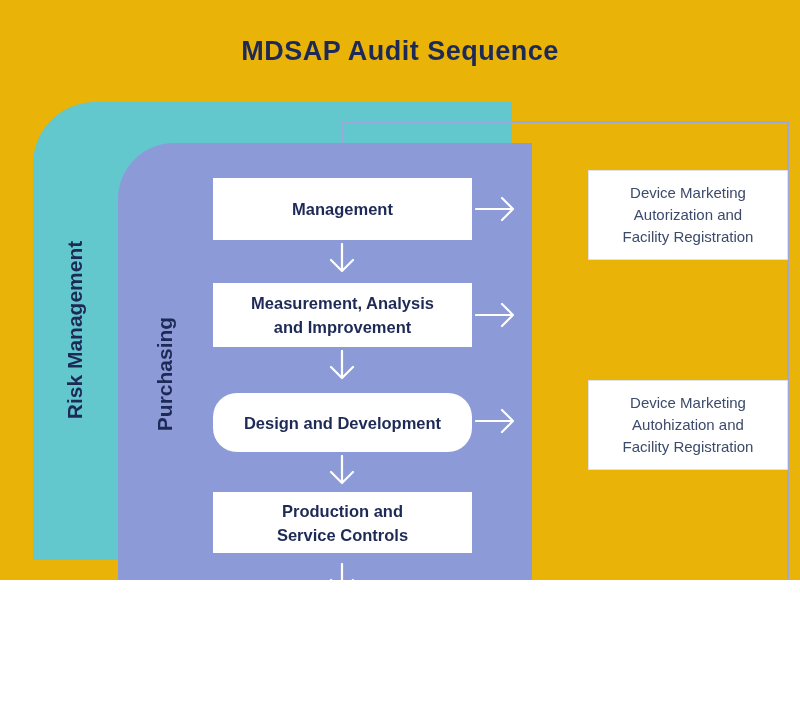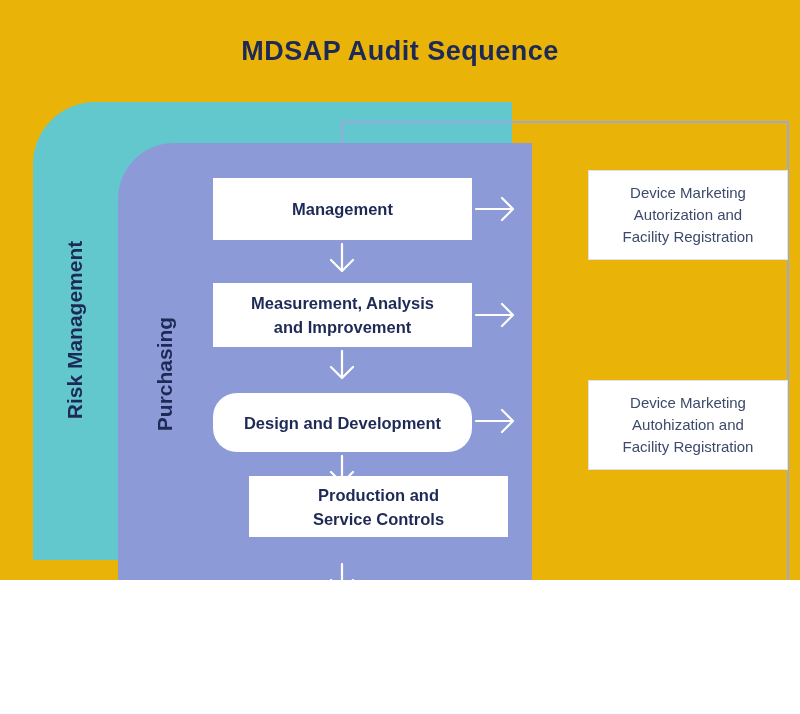--- a/index.html
+++ b/index.html
@@ -90,21 +90,21 @@
     text-align: center;
     white-space: pre-line;
     display: flex;
     align-items: center;
     justify-content: center;
     z-index: 5;
   }
   .step-1 { top: 178px; height: 62px; }
   .step-2 { top: 283px; height: 64px; }
   .step-3 { top: 393px; height: 59px; border-radius: 24px; }
-  .step-4 { top: 476px; height: 61px; margin-left: 36px; }
+  .step-4 { top: 492px; height: 61px; }
 
   
   .arrow { position: absolute; z-index: 5; }
   .down-1 { left: 324px; top: 243px; }
   .down-2 { left: 324px; top: 350px; }
   .down-3 { left: 324px; top: 455px; }
   .down-4 { left: 324px; top: 563px; }
   .right-1 { left: 475px; top: 193px; }
   .right-2 { left: 475px; top: 299px; }
   .right-3 { left: 475px; top: 405px; }

